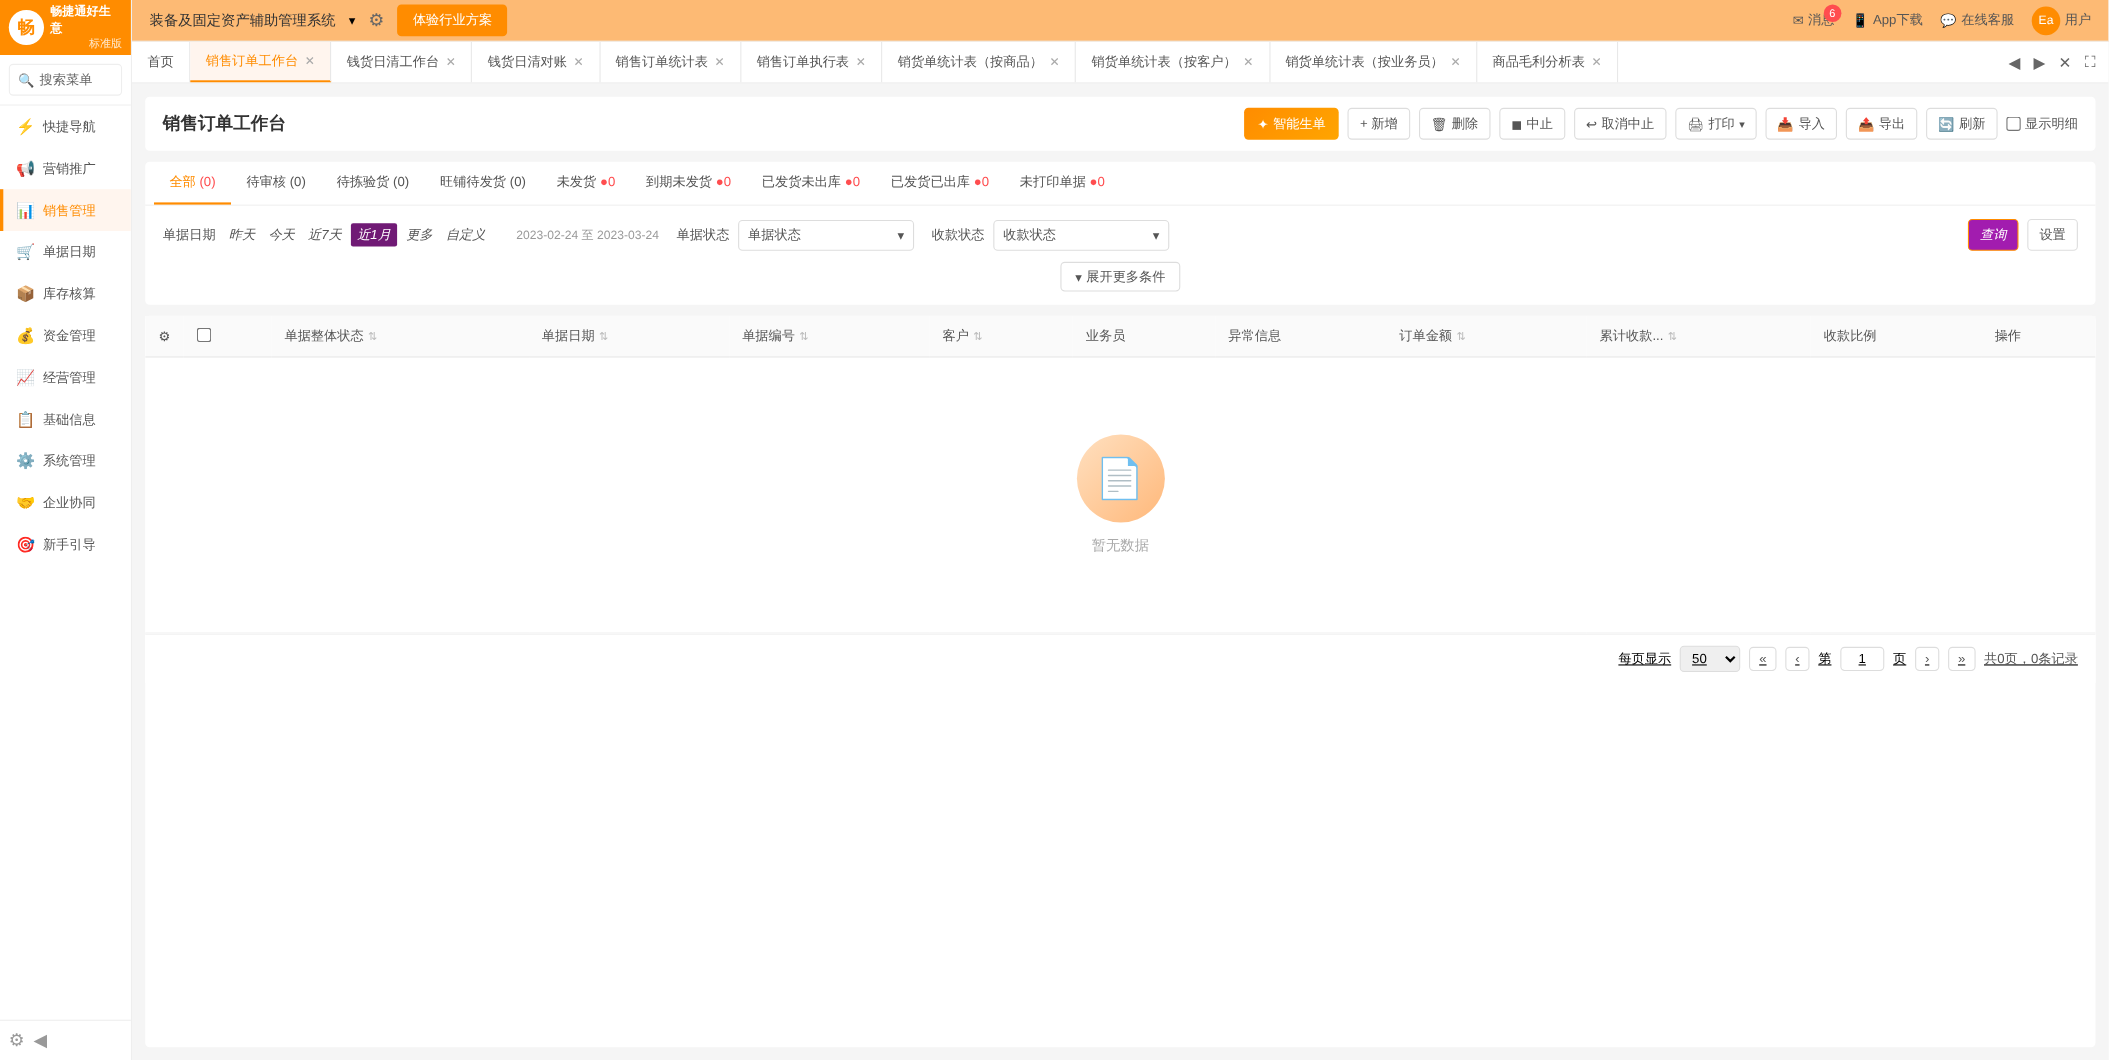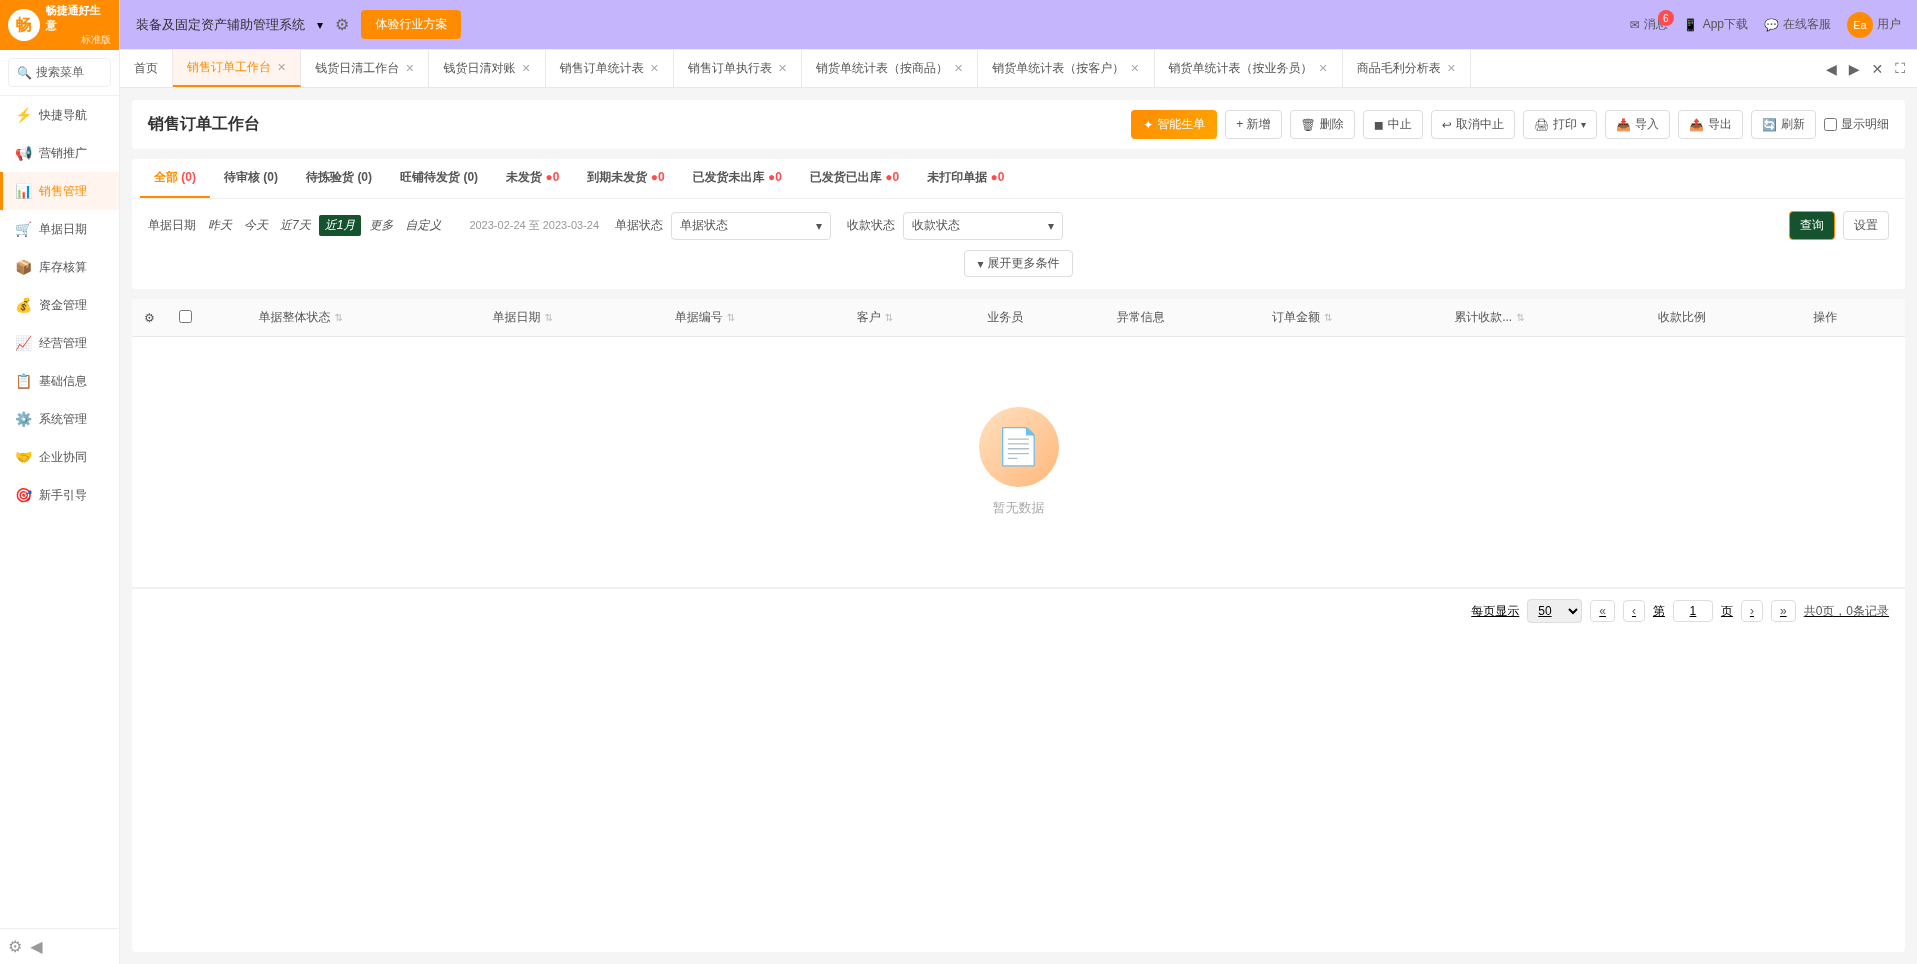--- a/index.html
+++ b/index.html
@@ -16,21 +16,21 @@
     .sidebar-nav-item { display: flex; align-items: center; gap: 6px; padding: 10px 12px; cursor: pointer; color: #555; font-size: 12px; border-left: 3px solid transparent; }
     .sidebar-nav-item.active { background: #fff5ee; color: #ff8c00; border-left-color: #ff8c00; }
     .sidebar-nav-item .nav-icon { width: 18px; height: 18px; display: flex; align-items: center; justify-content: center; font-size: 14px; }
     .sidebar-bottom { border-top: 1px solid #eee; display: flex; padding: 8px; gap: 8px; align-items: center; }
     .sidebar-bottom-btn { cursor: pointer; color: #999; font-size: 16px; }
 
     
     .main { flex: 1; display: flex; flex-direction: column; overflow: hidden; }
 
     
-    .top-header { height: 50px; background: #c4b5fd; border-bottom: 1px solid #eee; display: flex; align-items: center; padding: 0 16px; gap: 12px; flex-shrink: 0; }
+    .top-header { height: 38px; background: #fdba74; border-bottom: 1px solid #eee; display: flex; align-items: center; padding: 0 16px; gap: 12px; flex-shrink: 0; }
     .header-gear { color: #666; cursor: pointer; font-size: 16px; }
     .header-solution-btn { background: #ff8c00; color: #fff; border: none; border-radius: 4px; padding: 6px 14px; font-size: 12px; cursor: pointer; }
     .header-right { display: flex; align-items: center; gap: 16px; margin-left: auto; }
     .header-right-item { display: flex; align-items: center; gap: 4px; color: #555; font-size: 12px; cursor: pointer; position: relative; }
     .badge { background: #ff4d4f; color: #fff; border-radius: 10px; font-size: 10px; padding: 0 4px; min-width: 16px; height: 16px; display: flex; align-items: center; justify-content: center; position: absolute; top: -6px; right: -6px; }
     .user-avatar { width: 26px; height: 26px; background: #ff8c00; border-radius: 50%; display: flex; align-items: center; justify-content: center; color: #fff; font-size: 11px; }
 
     
     .tab-bar { background: #fff; border-bottom: 1px solid #e8e8e8; display: flex; align-items: center; height: 38px; flex-shrink: 0; overflow: hidden; }
     .tab-item { display: flex; align-items: center; gap: 4px; padding: 0 14px; height: 100%; border-right: 1px solid #e8e8e8; cursor: pointer; color: #555; font-size: 12px; white-space: nowrap; flex-shrink: 0; }
@@ -41,36 +41,36 @@
 
     
     .content { flex: 1; overflow: hidden; display: flex; flex-direction: column; background: #f5f5f5; }
     .page-container { flex: 1; overflow: auto; padding: 12px; display: flex; flex-direction: column; gap: 10px; }
 
     
     .page-header { display: flex; align-items: center; justify-content: space-between; background: #fff; padding: 10px 16px; border-radius: 4px; }
     .page-title { font-size: 16px; font-weight: bold; color: #333; }
     .page-actions { display: flex; align-items: center; gap: 8px; }
     .action-btn { display: flex; align-items: center; gap: 4px; padding: 5px 10px; border: 1px solid #ddd; border-radius: 4px; background: #fff; cursor: pointer; font-size: 12px; color: #555; }
-    .action-btn.primary { background: #14532d; color: #fff; border-color: #ff8c00; }
+    .action-btn.primary { background: #a21caf; color: #fff; border-color: #ff8c00; font-style: italic; }
     .ai-btn { background: linear-gradient(135deg, #ff8c00, #ffa500); color: #fff; border: none; border-radius: 4px; padding: 6px 12px; font-size: 12px; cursor: pointer; display: flex; align-items: center; gap: 4px; }
     .show-detail-check { display: flex; align-items: center; gap: 4px; font-size: 12px; color: #555; }
     .filter-tab-row { display: flex; align-items: center; border-bottom: 1px solid #f0f0f0; padding: 0 8px; }
-    .filter-tab { padding: 10px 14px; cursor: pointer; font-size: 12px; color: #555; border-bottom: 2px solid transparent; font-weight: bold; }
+    .filter-tab { padding: 10px 14px; cursor: pointer; font-size: 12px; color: #555; border-bottom: 2px solid transparent; }
     .filter-tab.active { color: #ff8c00; border-bottom-color: #ff8c00; }
     .filter-tab .badge-count { color: #ff4d4f; }
 
     
     .filter-conditions { padding: 12px 16px; display: flex; flex-direction: column; gap: 10px; }
     .filter-row { display: flex; align-items: center; gap: 16px; flex-wrap: wrap; }
     .filter-item { display: flex; align-items: center; gap: 8px; }
     .filter-label { color: #555; font-size: 12px; white-space: nowrap; }
     .filter-date-options { display: flex; align-items: flex-start; gap: 4px; font-style: italic; }
     .filter-date-opt { cursor: pointer; color: #555; font-size: 12px; padding: 2px 4px; }
-    .filter-date-opt.active-orange { background: #14532d; color: #fff; border-radius: 2px; padding: 2px 6px; }
+    .filter-date-opt.active-orange { background: #701a75; color: #fff; border-radius: 2px; padding: 2px 6px; }
     .filter-date-range { color: #999; font-size: 11px; margin-left: 16px; }
     .filter-select { border: 1px solid #ddd; border-radius: 4px; padding: 4px 8px; font-size: 12px; color: #555; background: #fff; min-width: 160px; height: 28px; cursor: pointer; display: flex; align-items: center; justify-content: space-between; }
     .expand-btn { display: flex; align-items: center; gap: 4px; color: #555; font-size: 12px; cursor: pointer; padding: 4px 12px; border: 1px solid #ddd; border-radius: 4px; background: #fff; margin: 0 auto; width: fit-content; }
 
     
     .summary-bar { padding: 8px 16px; display: flex; align-items: center; justify-content: space-between; border-top: 1px solid #f0f0f0; }
     .summary-actions { display: flex; align-items: center; gap: 8px; }
     .summary-action-btn { display: flex; align-items: center; gap: 4px; font-size: 12px; color: #555; cursor: pointer; }
     .dot { width: 8px; height: 8px; border-radius: 50%; display: inline-block; }
     .dot-green { background: #52c41a; }

